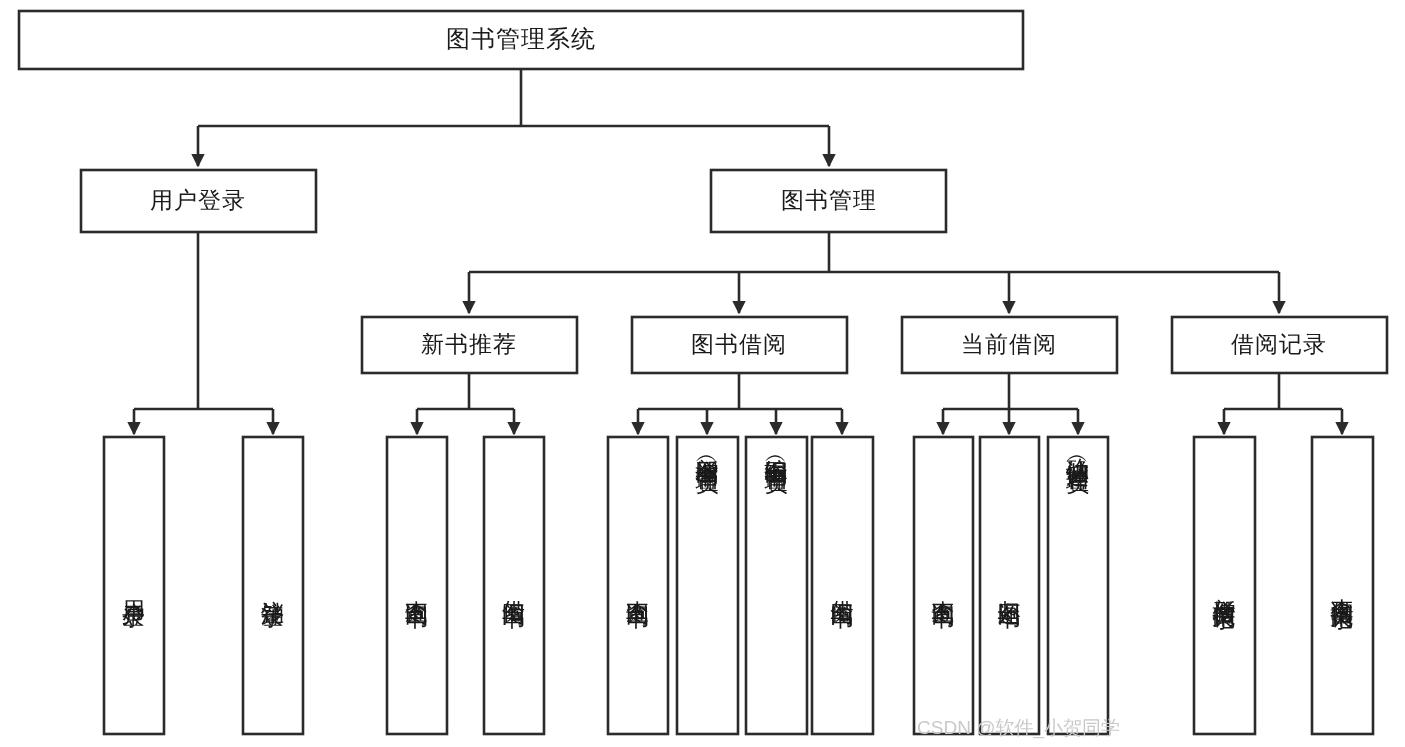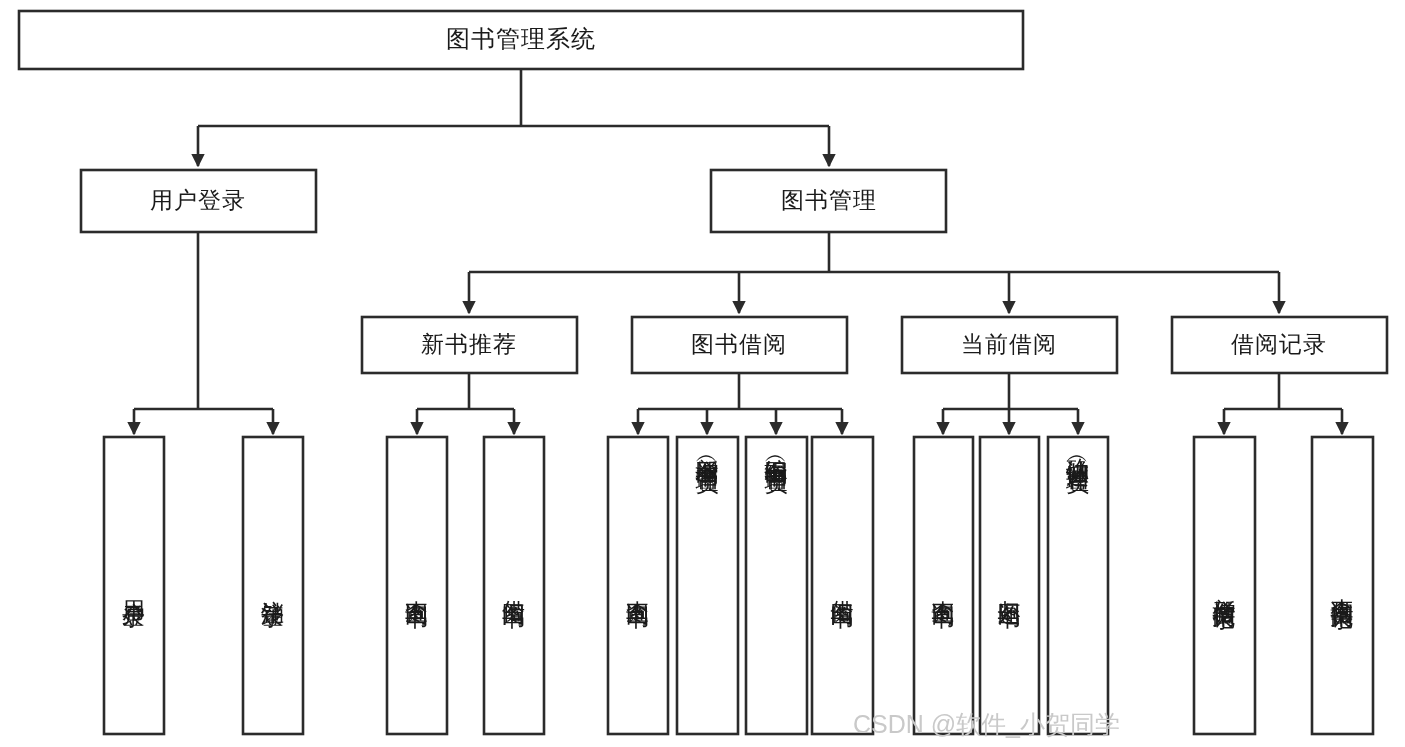--- a/index.html
+++ b/index.html
@@ -68,21 +68,21 @@
     line-height: 1.05;
     letter-spacing: 2px;
     white-space: nowrap;
     text-align: center;
   }
   .watermark {
     position: absolute;
     right: 10px;
     bottom: 6px;
     font-family: "Liberation Sans", sans-serif;
-    font-size: 25px;
+    font-size: 19px;
     color: #c9c9c9;
     white-space: nowrap;
     user-select: none;
   }
 </style>
 </head>
 <body>
 
 <div id="diagram-root">
 

